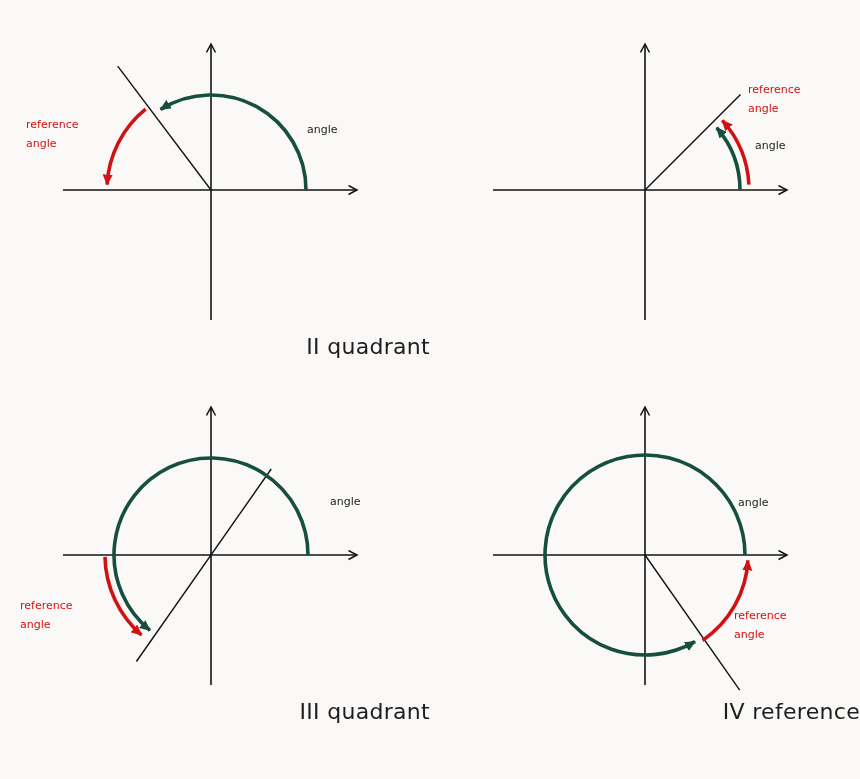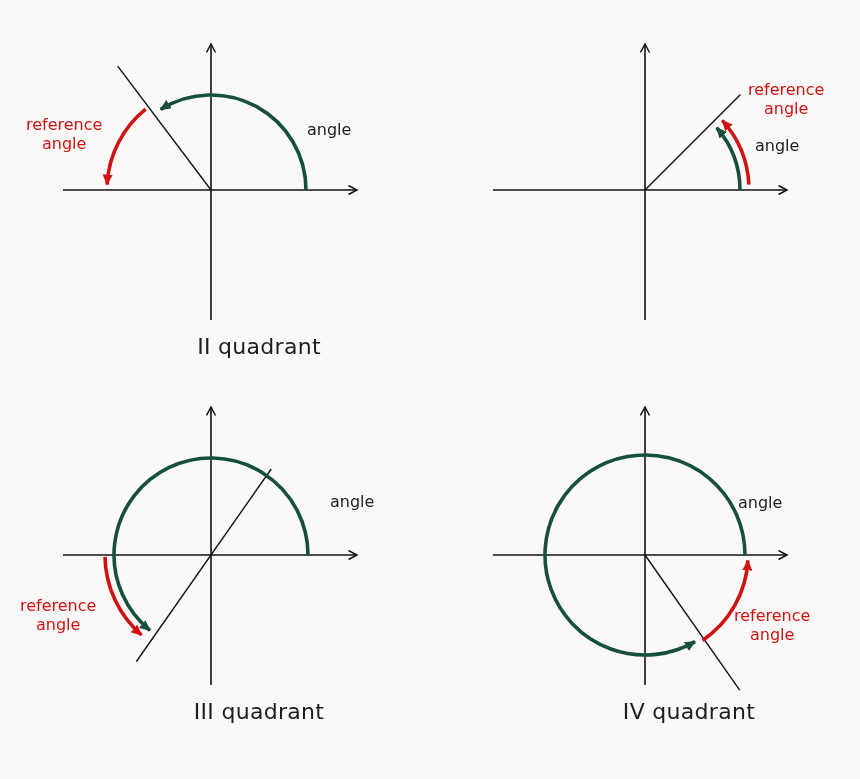--- a/index.html
+++ b/index.html
@@ -14,25 +14,25 @@
   .panel{position:absolute;width:430px;}
   .panel svg{position:absolute;left:0;top:0;display:block;}
   .axis{stroke:var(--c-axis);stroke-width:1.6;fill:none;}
   .terminal{stroke:var(--c-axis);stroke-width:1.4;fill:none;}
   .arc{fill:none;stroke-width:3.6;}
   .arc.green{stroke:var(--c-angle);}
   .arc.red{stroke:var(--c-ref);}
   .mk-green{fill:var(--c-angle);}
   .mk-red{fill:var(--c-ref);}
   .mk-axis{fill:none;stroke:var(--c-axis);stroke-width:1.5;}
-  .lbl{position:absolute;font-size:16px;line-height:19px;white-space:nowrap;text-align:center;}
+  .lbl{position:absolute;font-size:11px;line-height:19px;white-space:nowrap;}
   .lbl.ref{color:var(--c-ref);}
   .lbl.ang{color:var(--c-text);}
   .lbl.two-line span{display:block;}
-  .caption{position:absolute;left:0;width:100%;text-align:center;font-size:22px;color:var(--c-text);letter-spacing:0.3px;padding-left:44px;}
+  .caption{position:absolute;left:0;width:100%;text-align:right;font-size:22px;color:var(--c-text);letter-spacing:0.3px;}
 </style>
 </head>
 <body>
 
 <svg width="0" height="0" style="position:absolute" aria-hidden="true">
   <defs>
     <marker id="axisArrow" markerUnits="userSpaceOnUse" markerWidth="14" markerHeight="12" refX="9" refY="5" orient="auto">
       <path class="mk-axis" d="M0.5,0.5 L9,5 L0.5,9.5"></path>
     </marker>
     <marker id="arrowGreen" markerUnits="userSpaceOnUse" markerWidth="14" markerHeight="12" refX="10" refY="5" orient="auto">
@@ -99,16 +99,16 @@
       <line class="axis" x1="215" y1="295" x2="215" y2="17" marker-end="url(#axisArrow)"></line>
       <line class="terminal" x1="215" y1="165" x2="309.7" y2="300.2"></line>
       <path class="arc green" d="M 315 165 A 100 100 0 1 0 265 251.6" marker-end="url(#arrowGreen)"></path>
       <path class="arc red" d="M 272.6 250.4 A 103 103 0 0 0 317.9 170.4" marker-end="url(#arrowRed)"></path>
     </svg>
     <div class="lbl ang" style="left:308px;top:103px;">angle</div>
     <div class="lbl ref two-line" style="left:304px;top:216px;">
       <span>reference</span>
       <span>angle</span>
     </div>
-    <div class="caption" style="top:309px;">IV quadrant</div>
+    <div class="caption" style="top:309px;">IV reference</div>
   </section>
 
 </div>
 
 </body></html>

